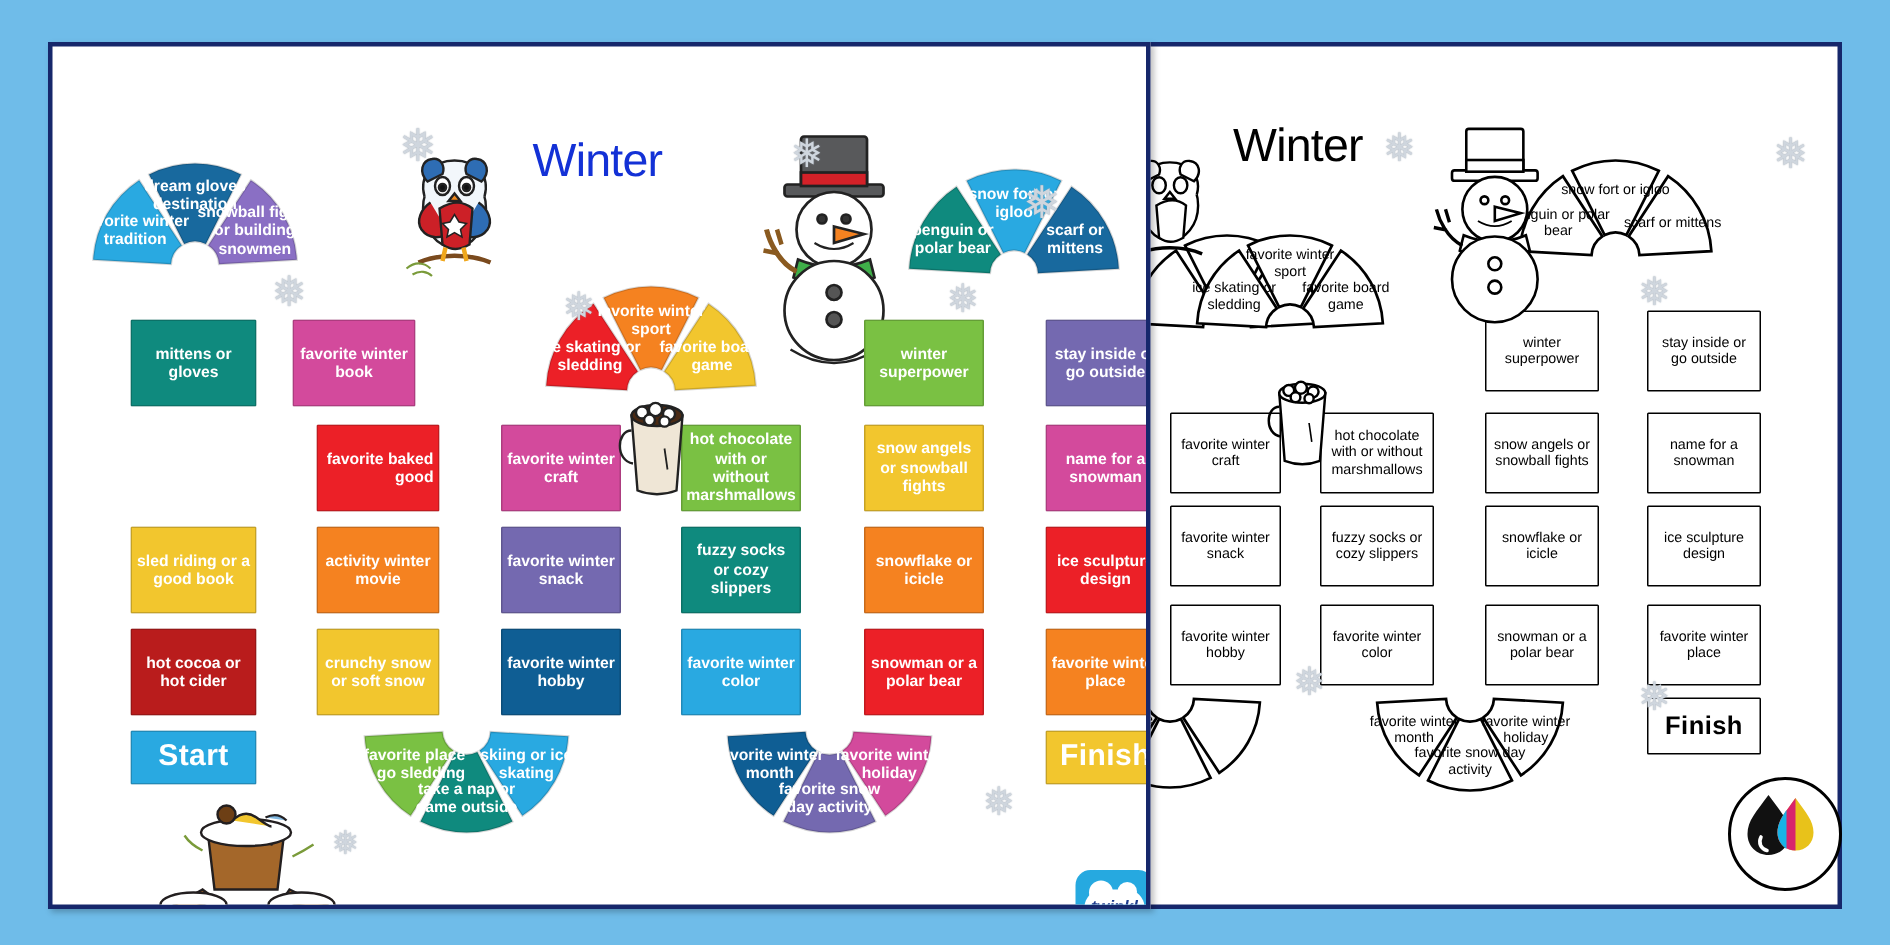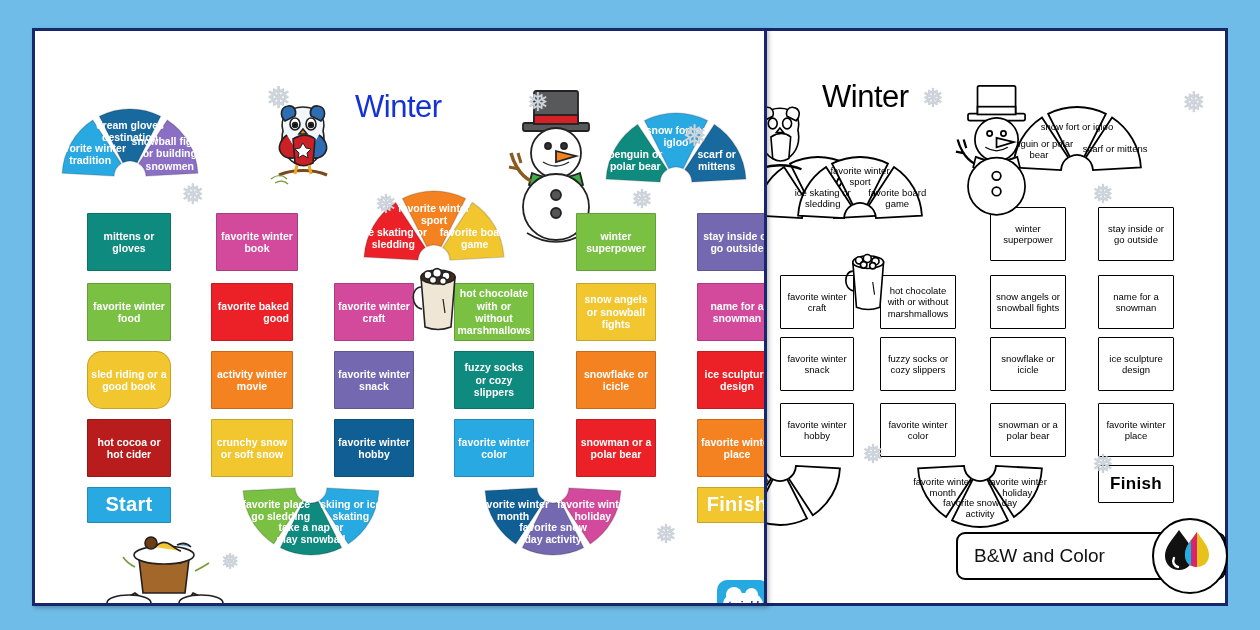--- a/index.html
+++ b/index.html
@@ -321,33 +321,30 @@
             <path d="M108.32942564447852,11.426498057872685 A70,70 0 0 1 139.89085349273867,66.09249465047853 L85.9750522269117,69.10685592010938 A16,16 0 0 0 78.7610115758808,56.611770984656616 Z" fill="#f2c62e" stroke="rgba(0,0,0,.16)" stroke-width="1.4"></path>
           </svg><div class="wlabel" style="left: 29.2968px; top: 46.5px;">ice skating or sledding</div><div class="wlabel" style="left: 70px; top: 23px;">favorite winter sport</div><div class="wlabel" style="left: 110.703px; top: 46.5px;">favorite board game</div></div>
         <div class="arcgroup" style="left: 571px; top: 82px; width: 140px; height: 70px;"><svg width="140" height="70" style="overflow: visible;">
             <path d="M0.1091465072613289,66.09249465047856 A70,70 0 0 1 31.670574355521467,11.426498057872692 L61.23898842411919,56.611770984656616 A16,16 0 0 0 54.0249477730883,69.10685592010938 Z" fill="#0f8a7e" stroke="rgba(0,0,0,.16)" stroke-width="1.4"></path>
             <path d="M38.43857215173986,7.518992708351206 A70,70 0 0 1 101.56142784826015,7.518992708351213 L77.2140406510309,55.71862690476599 A16,16 0 0 0 62.785959348969115,55.71862690476599 Z" fill="#29a9e1" stroke="rgba(0,0,0,.16)" stroke-width="1.4"></path>
             <path d="M108.32942564447852,11.426498057872685 A70,70 0 0 1 139.89085349273867,66.09249465047853 L85.9750522269117,69.10685592010938 A16,16 0 0 0 78.7610115758808,56.611770984656616 Z" fill="#18699e" stroke="rgba(0,0,0,.16)" stroke-width="1.4"></path>
           </svg><div class="wlabel" style="left: 29.2968px; top: 46.5px;">penguin or polar bear</div><div class="wlabel" style="left: 70px; top: 23px;">snow fort or igloo</div><div class="wlabel" style="left: 110.703px; top: 46.5px;">scarf or mittens</div></div>
         <div class="tile" style="left: 52px; top: 182px; width: 84px; height: 58px; background: rgb(15, 138, 126);">
           <span>mittens or gloves</span>
         </div>
-        <div class="tile" style="left: 52px; top: 252px; width: 84px; height: 58px; background: rgb(122, 193, 67);">
-          <span>favorite winter food</span>
-        </div>
-        <div class="tile" style="left: 52px; top: 320px; width: 84px; height: 58px; background: rgb(242, 198, 46); border-radius: 15px;">
+        <div class="tile" style="left: 52px; top: 320px; width: 84px; height: 58px; background: rgb(242, 198, 46);">
           <span>sled riding or a good book</span>
         </div>
         <div class="tile" style="left: 52px; top: 388px; width: 84px; height: 58px; background: #b91c1c;">
           <span>hot cocoa or hot cider</span>
         </div>
         <div class="tile big" style="left: 52px; top: 456px; width: 84px; height: 36px; background: rgb(41, 169, 225);">
           <span>Start</span>
         </div>
-        <div class="tile" style="left: 181px; top: 182px; width: 82px; height: 58px; background: rgb(211, 74, 156);">
+        <div class="tile" style="left: 160px; top: 182px; width: 82px; height: 58px; background: rgb(211, 74, 156);">
           <span>favorite winter book</span>
         </div>
         <div class="tile" style="left: 176px; top: 252px; width: 82px; height: 58px; background: rgb(236, 32, 39); text-align: right;">
           <span>favorite baked good</span>
         </div>
         <div class="tile" style="left: 176px; top: 320px; width: 82px; height: 58px; background: rgb(245, 130, 32);">
           <span>activity winter movie</span>
         </div>
         <div class="tile" style="left: 176px; top: 388px; width: 82px; height: 58px; background: rgb(242, 198, 46);">
           <span>crunchy snow or soft snow</span>
@@ -394,41 +391,38 @@
         <div class="tile" style="left: 662px; top: 388px; width: 80px; height: 58px; background: rgb(245, 130, 32);">
           <span>favorite winter place</span>
         </div>
         <div class="tile big" style="left: 662px; top: 456px; width: 80px; height: 36px; background: rgb(242, 198, 46);">
           <span>Finish</span>
         </div>
         <div class="arcgroup" style="left: 208px; top: 456px; width: 136px; height: 68px;"><svg width="136" height="68" style="overflow: visible;">
             <path d="M0.10602803562528607,3.7958623395351054 A68,68 0 0 0 30.76570080250655,56.89997331520937 L59.238988424119185,13.388229015343382 A16,16 0 0 1 52.0249477730883,0.8931440798906131 Z" fill="#7ac143" stroke="rgba(0,0,0,.16)" stroke-width="1.4"></path>
             <path d="M37.340327233118686,60.69583565474452 A68,68 0 0 0 98.6596727668813,60.695835654744535 L75.2140406510309,14.281373095234008 A16,16 0 0 1 60.7859593489691,14.281373095234004 Z" fill="#0f8a7e" stroke="rgba(0,0,0,.16)" stroke-width="1.4"></path>
             <path d="M105.23429919749337,56.89997331520942 A68,68 0 0 0 135.8939719643747,3.7958623395351605 L83.9750522269117,0.893144079890626 A16,16 0 0 1 76.76101157588079,13.388229015343393 Z" fill="#29a9e1" stroke="rgba(0,0,0,.16)" stroke-width="1.4"></path>
-          </svg><div class="wlabel" style="left: 28.1628px; top: 23px; text-align: right;">favorite place to go sledding</div><div class="wlabel" style="left: 68px; top: 46px;">take a nap or play snowball</div><div class="wlabel" style="left: 107.837px; top: 23px;">skiing or ice skating</div></div>
+          </svg><div class="wlabel" style="left: 28.1628px; top: 23px; text-align: right;">favorite place to go sledding</div><div class="wlabel" style="left: 68px; top: 46px;">take a nap or game outside</div><div class="wlabel" style="left: 107.837px; top: 23px;">skiing or ice skating</div></div>
         <div class="arcgroup" style="left: 450px; top: 456px; width: 136px; height: 68px;"><svg width="136" height="68" style="overflow: visible;">
             <path d="M0.10602803562528607,3.7958623395351054 A68,68 0 0 0 30.76570080250655,56.89997331520937 L59.238988424119185,13.388229015343382 A16,16 0 0 1 52.0249477730883,0.8931440798906131 Z" fill="#0f5e94" stroke="rgba(0,0,0,.16)" stroke-width="1.4"></path>
             <path d="M37.340327233118686,60.69583565474452 A68,68 0 0 0 98.6596727668813,60.695835654744535 L75.2140406510309,14.281373095234008 A16,16 0 0 1 60.7859593489691,14.281373095234004 Z" fill="#7469b0" stroke="rgba(0,0,0,.16)" stroke-width="1.4"></path>
             <path d="M105.23429919749337,56.89997331520942 A68,68 0 0 0 135.8939719643747,3.7958623395351605 L83.9750522269117,0.893144079890626 A16,16 0 0 1 76.76101157588079,13.388229015343393 Z" fill="#d34a9c" stroke="rgba(0,0,0,.16)" stroke-width="1.4"></path>
           </svg><div class="wlabel" style="left: 28.1628px; top: 23px;">favorite winter month</div><div class="wlabel" style="left: 68px; top: 46px;">favorite snow day activity</div><div class="wlabel" style="left: 107.837px; top: 23px;">favorite winter holiday</div></div>
         <div class="snowflake" style="left: 231px; top: 52px; font-size: 30px;">❅</div>
         <div class="snowflake" style="left: 146px; top: 150px; font-size: 28px;">❅</div>
         <div class="snowflake" style="left: 340px; top: 160px; font-size: 26px;">❅</div>
         <div class="snowflake" style="left: 492px; top: 58px; font-size: 26px;">❅</div>
         <div class="snowflake" style="left: 647px; top: 90px; font-size: 30px;">❅</div>
         <div class="snowflake" style="left: 596px; top: 155px; font-size: 26px;">❅</div>
         <div class="snowflake" style="left: 726px; top: 462px; font-size: 30px;">❅</div>
         <div class="snowflake" style="left: 620px; top: 490px; font-size: 26px;">❅</div>
         <div class="snowflake" style="left: 186px; top: 520px; font-size: 22px;">❅</div>
       </div>
   </div>
 
-  <div class="badge">
-    <span>B&amp;W and Color</span>
-  </div>
   <div class="droplet">
     <svg width="66" height="66" viewBox="0 0 66 66" style="position:absolute;left:0;top:0">
       <path d="M25 10c8 11 14 17 14 26 0 8-6 14-14 14s-14-6-14-14c0-9 6-15 14-26z" fill="#111"></path>
       <path d="M20 38c-2 4 0 8 4 9" stroke="#fff" stroke-width="2.4" fill="none" stroke-linecap="round"></path>
       <path d="M43 12c7 10 12 15 12 23 0 7-5 12-12 12s-12-5-12-12c0-8 5-13 12-23z" fill="#e8c21a"></path>
       <path d="M43 12c-7 10-12 15-12 23 0 7 5 12 12 12z" fill="#d8246c"></path>
       <path d="M37 20c-4 6-6 10-6 15 0 5 3 9 6 11z" fill="#19b3e6"></path>
     </svg>
   </div>
 

